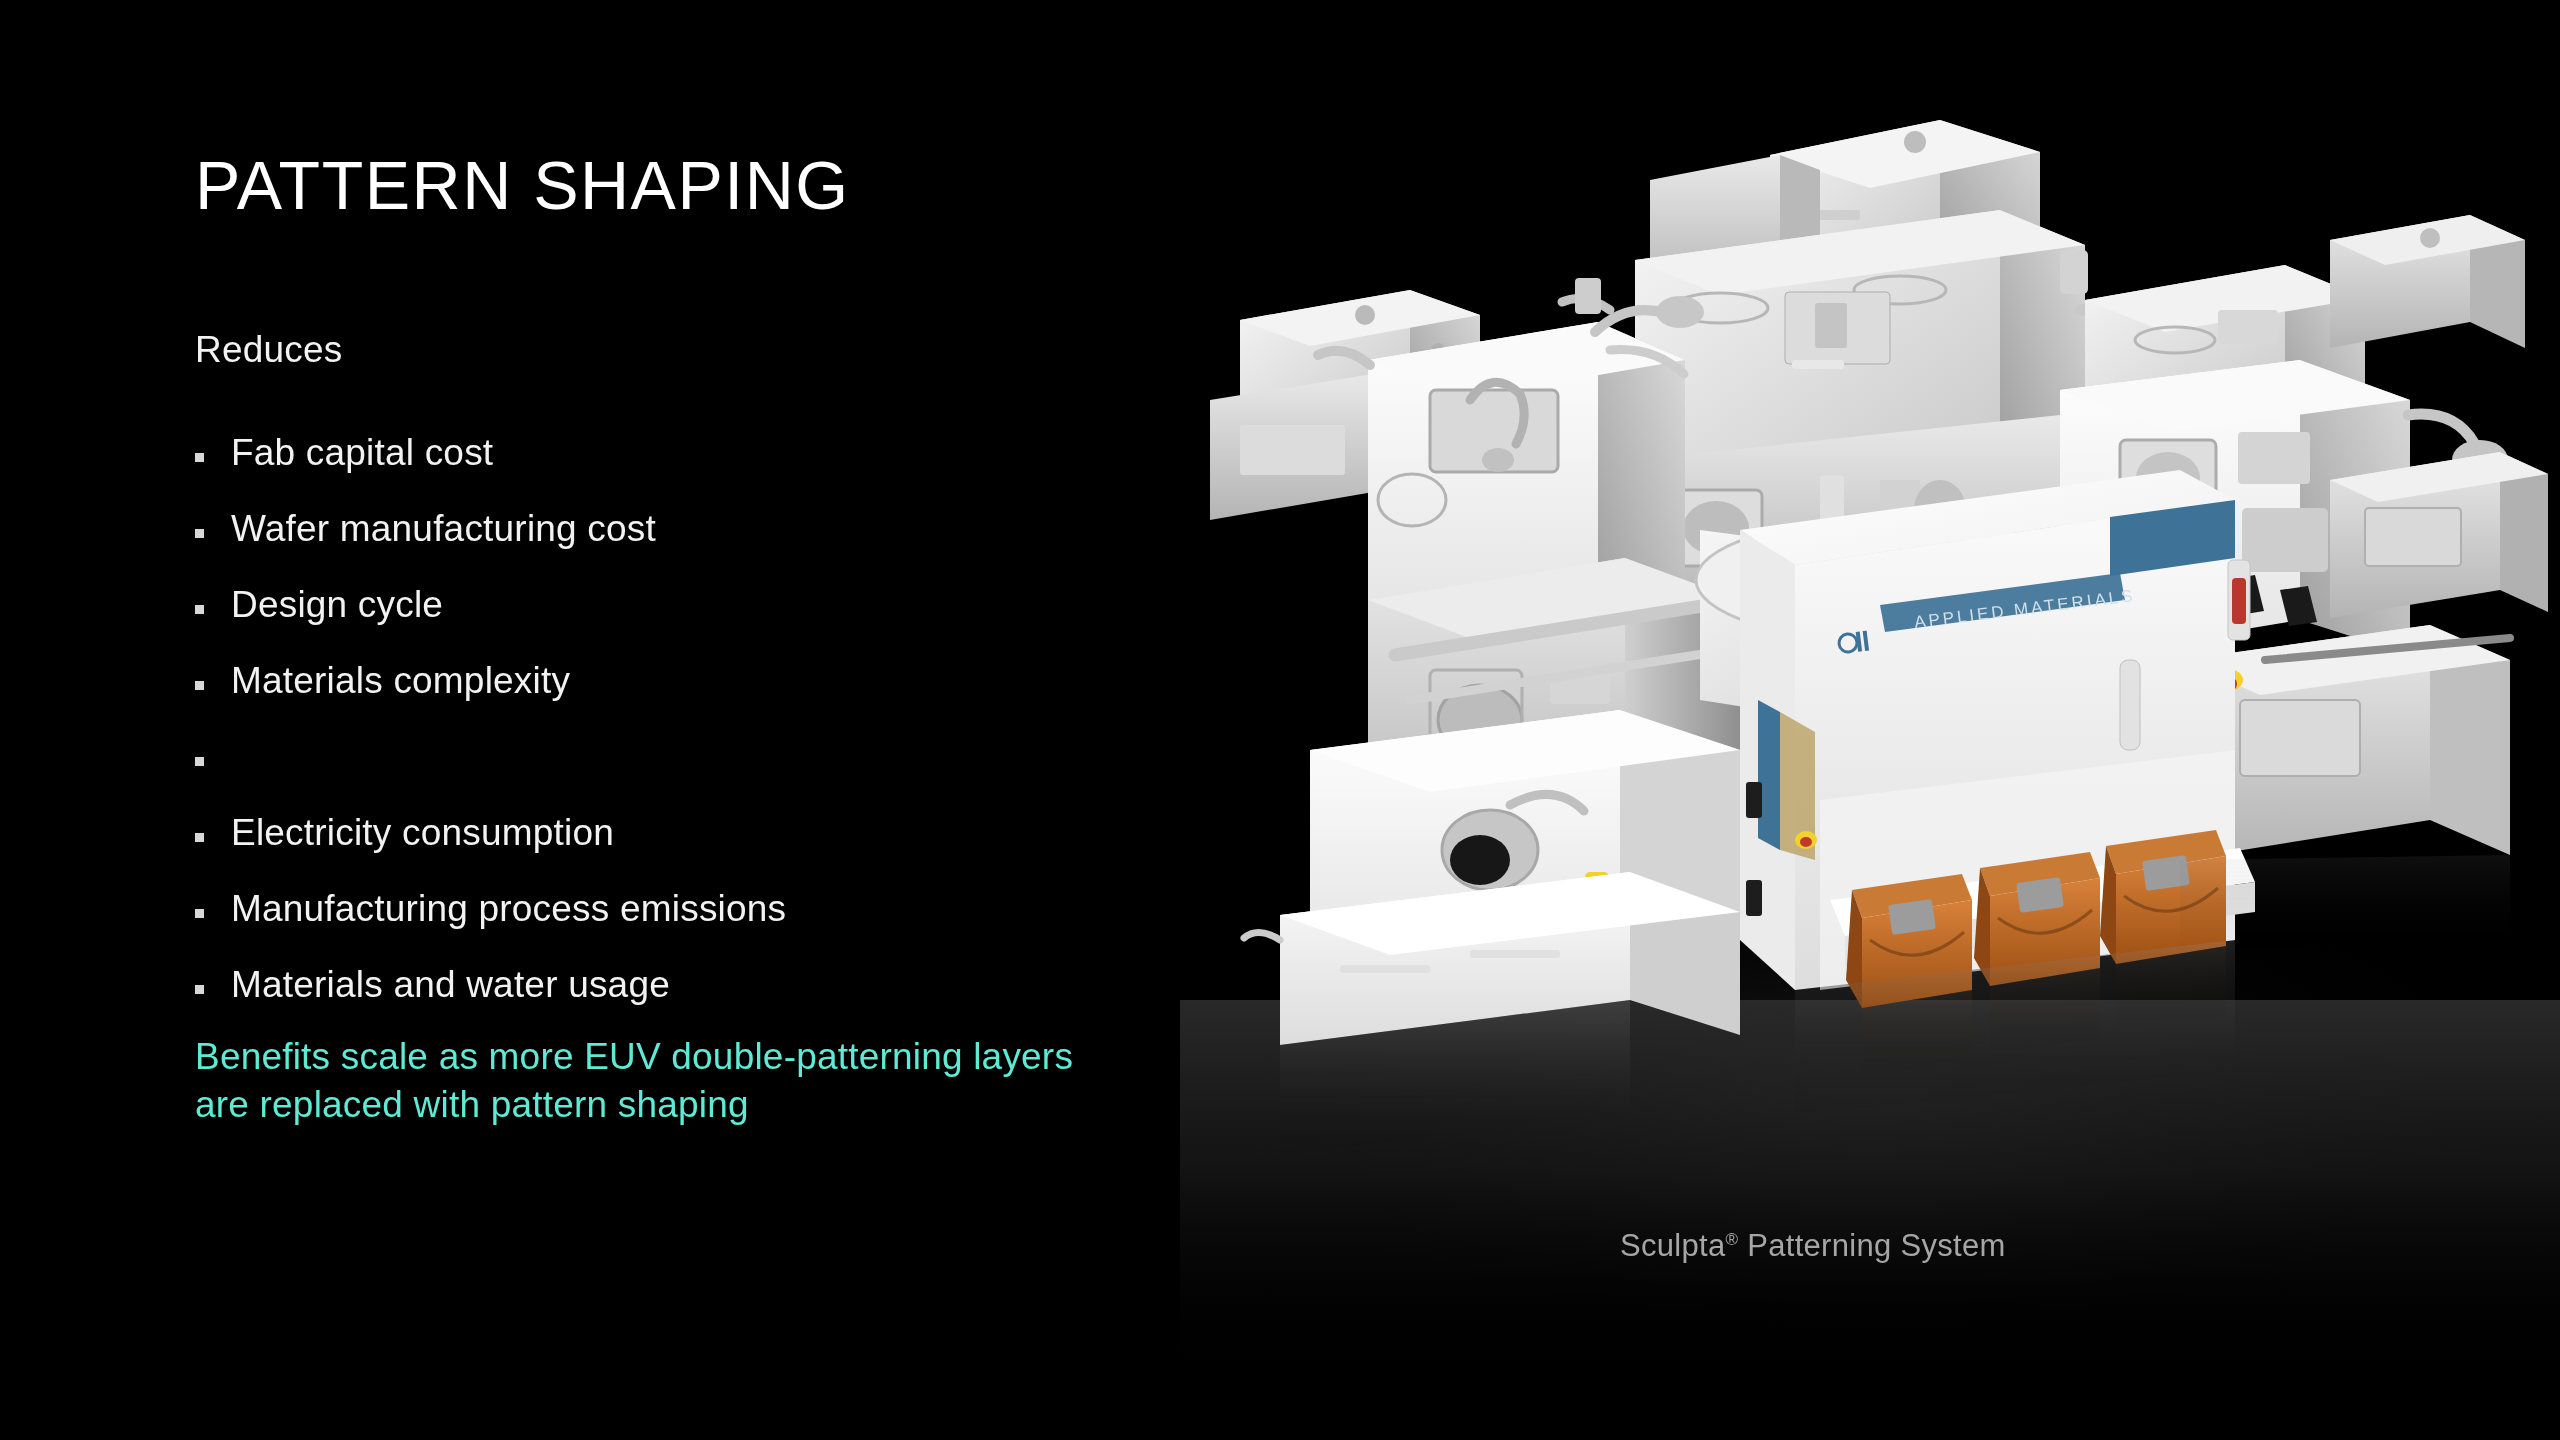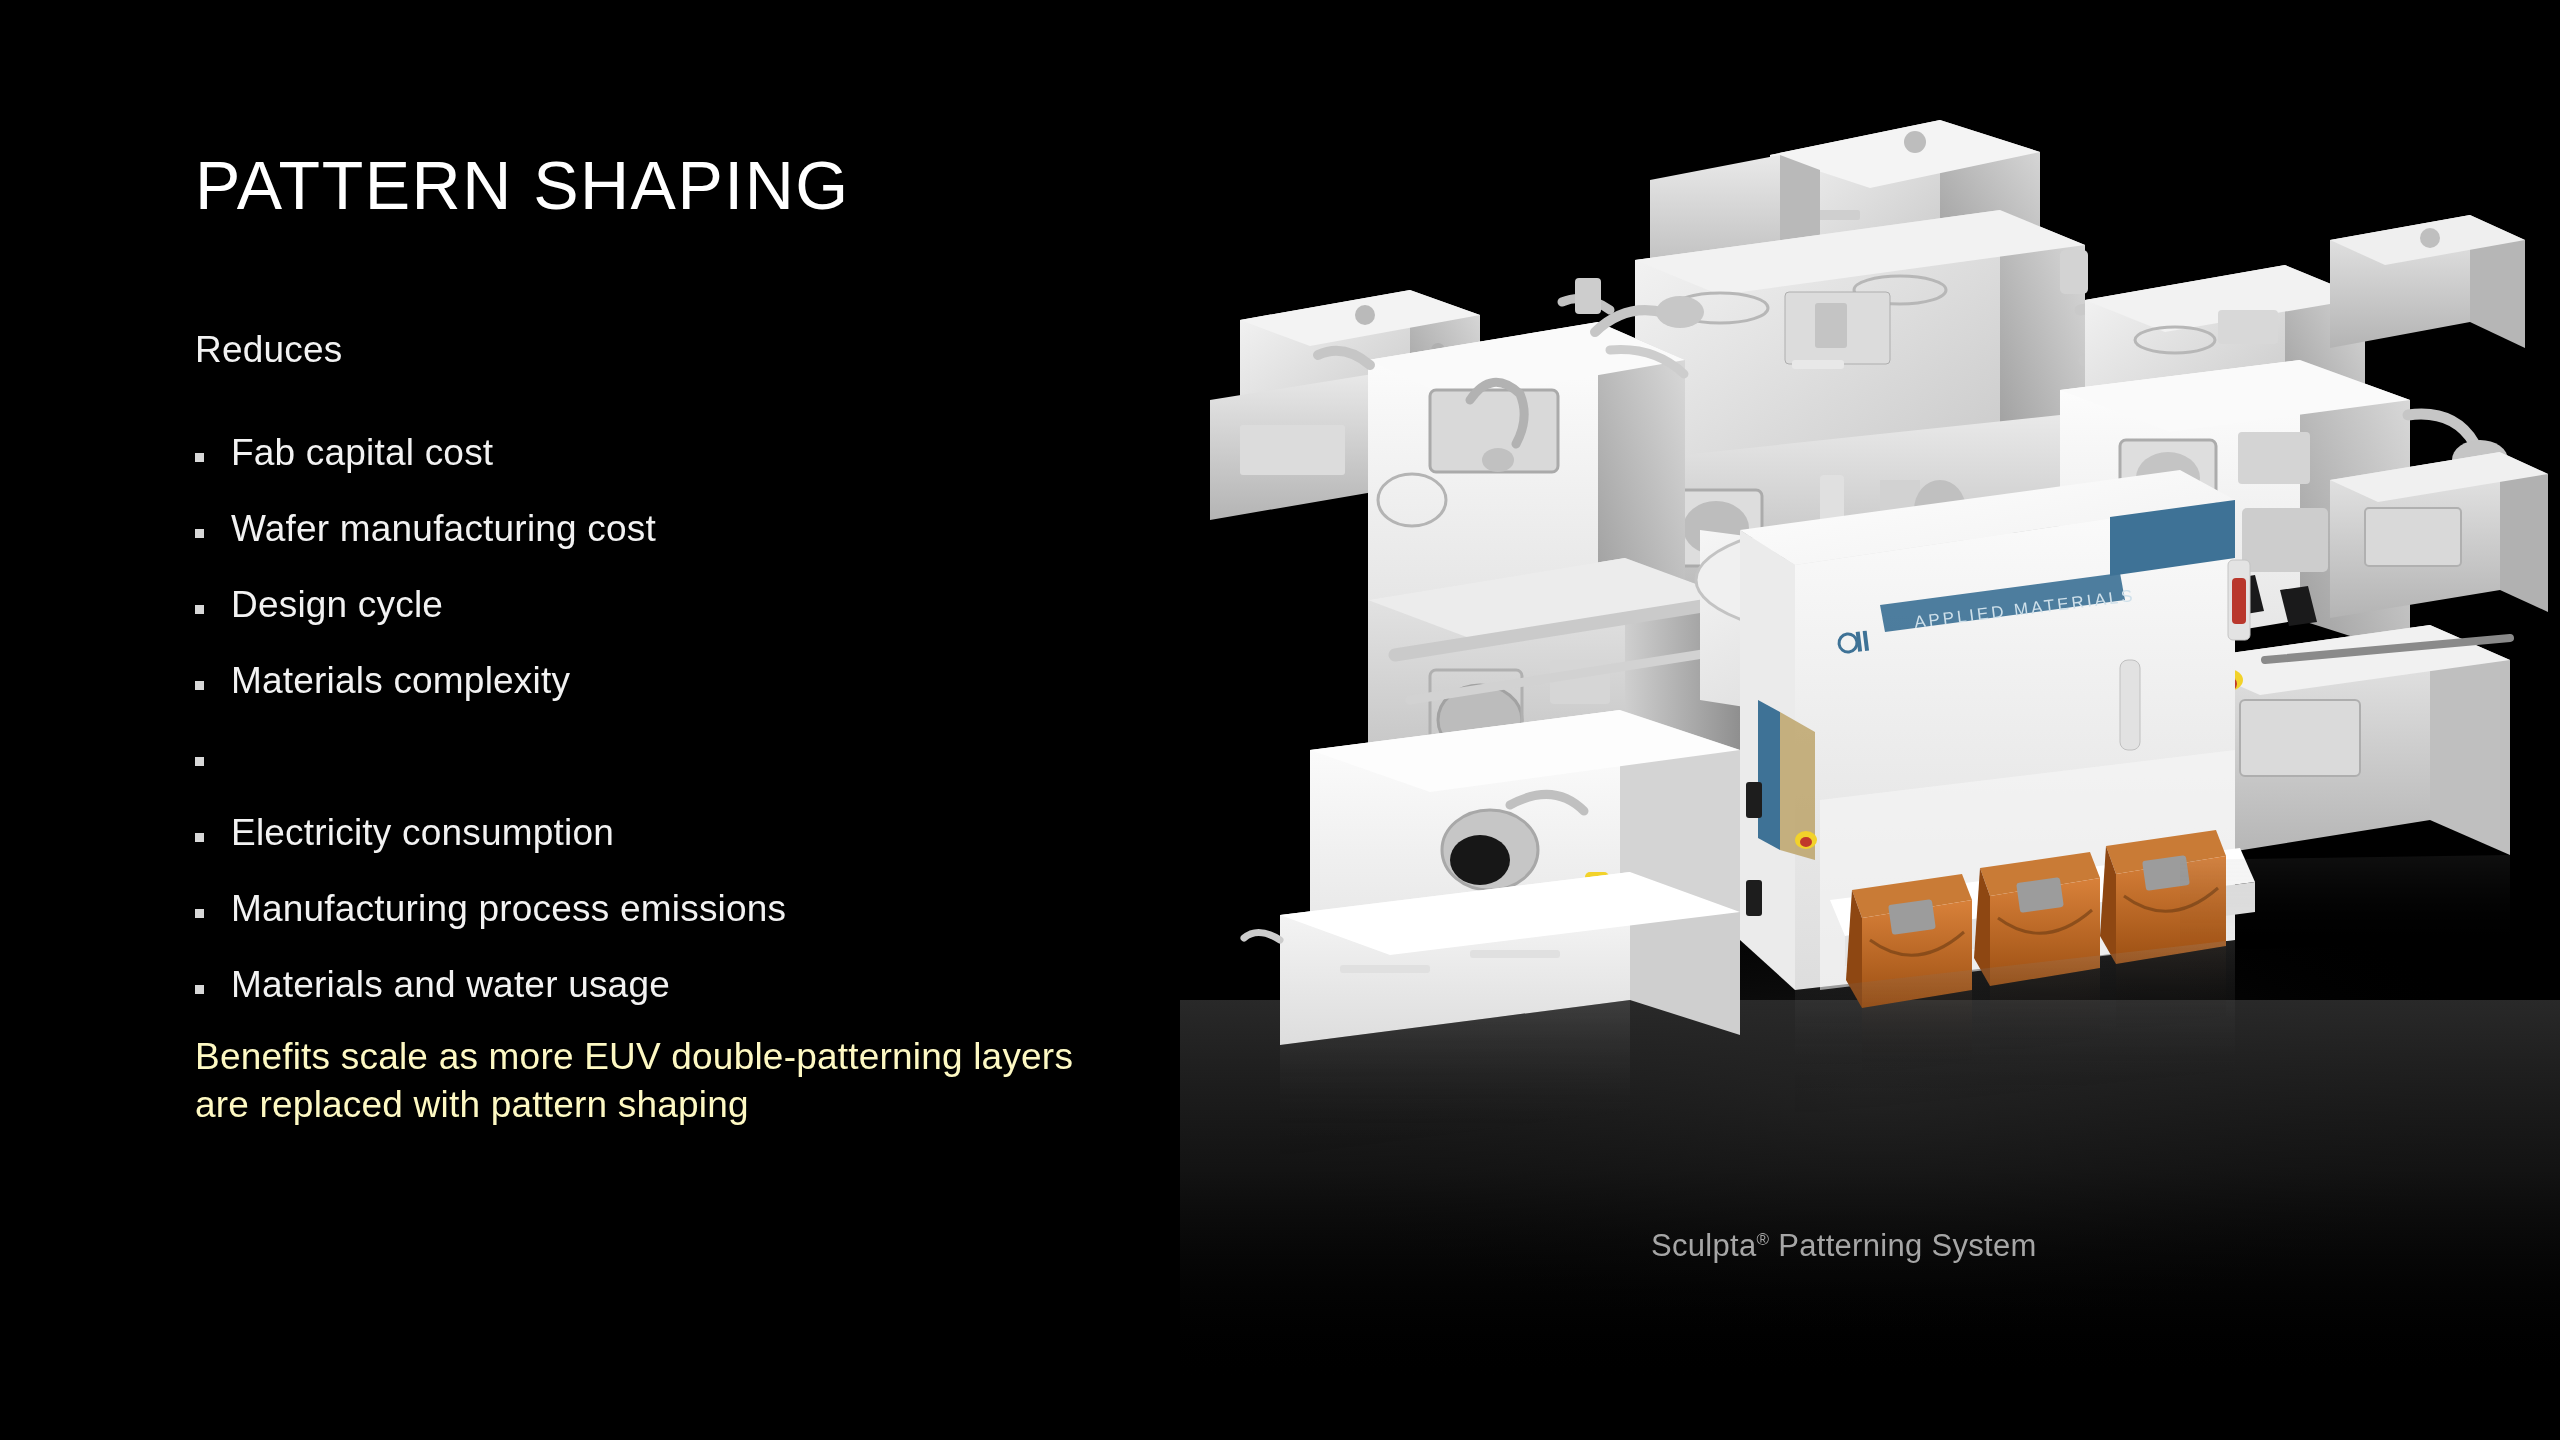--- a/index.html
+++ b/index.html
@@ -60,21 +60,21 @@
   .photo{
     position:absolute;left:1180px;top:60px;width:1380px;height:1320px;
     overflow:hidden;
   }
   .photo svg{display:block;width:100%;height:100%;}
 
   .caption{
     position:absolute;
     left:1620px;top:1228px;width:520px;
     font-size:31px;font-weight:400;color:#a6a6a6;
-    letter-spacing:.3px;white-space:nowrap;margin-left:31px;
+    letter-spacing:.3px;white-space:nowrap;
   }
   .caption sup{font-size:17px;vertical-align:super;}
 </style>
 </head>
 <body>
 
 <div class="slide">
 
   <div class="text-col">
 
@@ -109,21 +109,21 @@
       <li class="bullet-item">
         <span class="bullet-mark" style="background: rgb(216, 216, 216);"></span>
         <span class="bullet-text">Manufacturing process emissions</span>
       </li>
       <li class="bullet-item">
         <span class="bullet-mark" style="background: rgb(216, 216, 216);"></span>
         <span class="bullet-text">Materials and water usage</span>
       </li>
     </ul>
 
-    <div class="kicker" id="kicker" style="color: #fef9c3;">Benefits scale as more EUV double-patterning layers are replaced with pattern shaping</div>
+    <div class="kicker" id="kicker" style="color: #5eead4;">Benefits scale as more EUV double-patterning layers are replaced with pattern shaping</div>
   </div>
 
   <div class="photo">
     <svg viewBox="0 0 1380 1320" preserveAspectRatio="xMidYMid meet" aria-hidden="true">
       <defs>
         <linearGradient id="metalA" x1="0" y1="0" x2="1" y2="1">
           <stop offset="0" stop-color="#f6f6f6"></stop>
             <stop offset="1" stop-color="#c9c9c9"></stop>
         </linearGradient>
         <linearGradient id="metalB" x1="0" y1="0" x2="0" y2="1">

